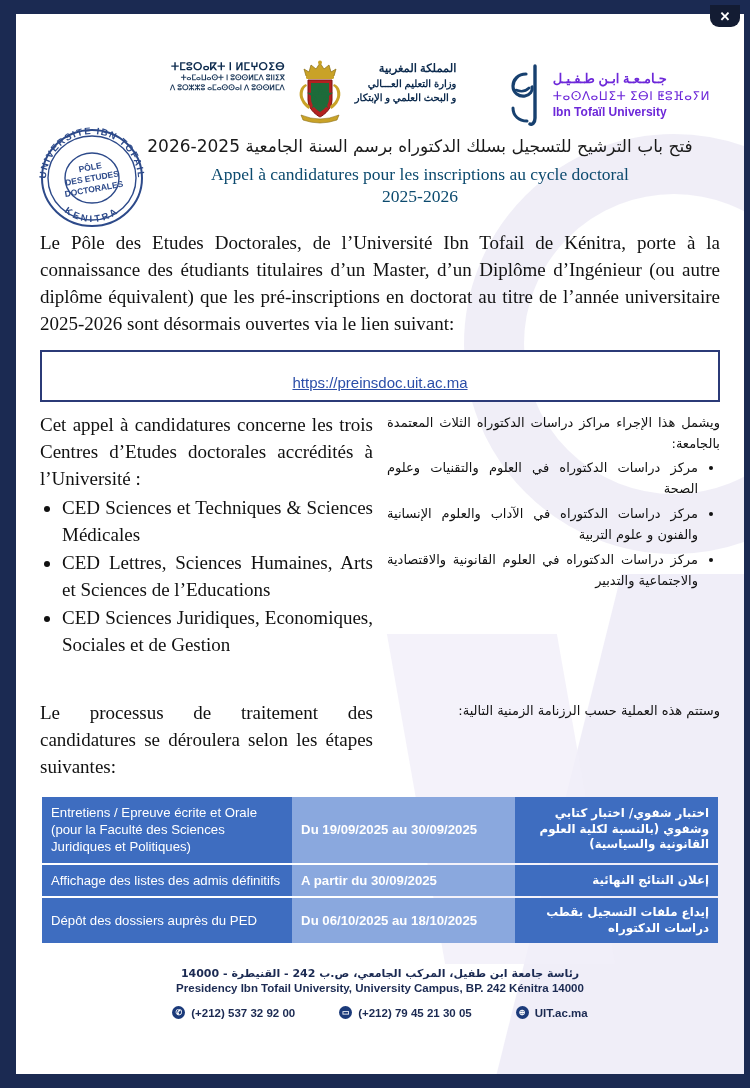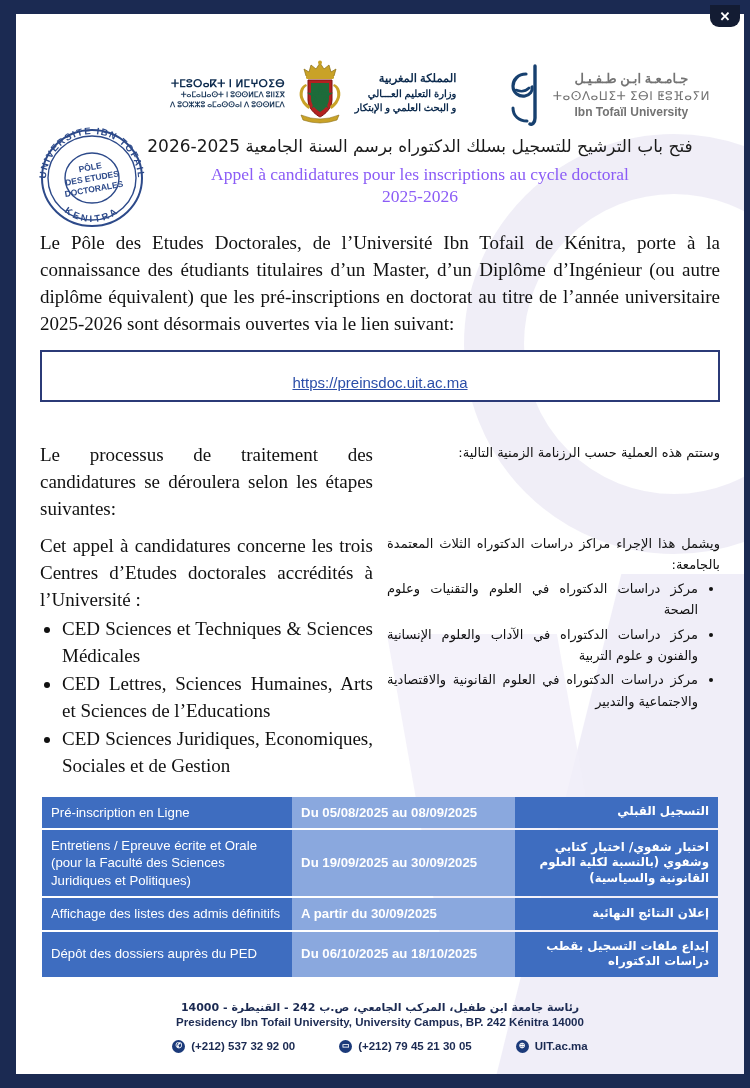--- a/index.html
+++ b/index.html
@@ -65,21 +65,21 @@
 
   
   .header {
     position: relative;
     padding: 46px 24px 0 24px;
     display: flex;
     align-items: flex-start;
     justify-content: space-between;
   }
   .ministry {
-    display: flex; align-items: center; gap: 8px;
+    display: flex; align-items: flex-start; gap: 8px;
     margin-left: 130px;
   }
   .min-tif {
     text-align: right;
     color: #0d2b4e;
     line-height: 1.25;
   }
   .min-tif .l1 { font-size: 10.5px; font-weight: bold; letter-spacing: .3px; }
   .min-tif .l2 { font-size: 7.5px; font-weight: bold; opacity: .92; }
   .min-tif .l3 { font-size: 7.5px; font-weight: bold; opacity: .92; }
@@ -97,21 +97,21 @@
     font-weight: bold;
   }
   .min-ar .big { font-size: 11.5px; }
 
   .uni-logo {
     display: flex; align-items: center; gap: 9px;
     margin-top: 4px;
     margin-right: 10px;
   }
   .uni-mark { width: 40px; height: 62px; position: relative; flex: 0 0 40px; }
-  .uni-txt { color: #737373; line-height: 1.35; text-align: center; }
+  .uni-txt { color: #6d28d9; line-height: 1.35; text-align: left; }
   .uni-txt .ar { font-size: 13px; font-weight: bold; letter-spacing: 1px; direction: rtl; }
   .uni-txt .tif { font-size: 12px; font-weight: normal; letter-spacing: .5px; }
   .uni-txt .en { font-size: 12px; font-weight: bold; }
 
   
   .seal {
     position: absolute;
     left: 18px; top: 108px;
     width: 116px; height: 112px;
     z-index: 6;
@@ -122,21 +122,21 @@
   .title-ar {
     direction: rtl;
     font-family: "DejaVu Sans", sans-serif;
     font-size: 17px;
     color: #1a1a1a;
     line-height: 1.5;
   }
   .title-fr {
     font-family: "Liberation Serif", serif;
     font-size: 17.5px;
-    color: #8b5cf6;
+    color: #0c4a6e;
     line-height: 1.3;
     margin-top: 3px;
   }
   .title-fr .yr { display: block; }
 
   
   .cols {
     display: flex;
     gap: 14px;
     padding: 0 24px;
@@ -355,52 +355,47 @@
       </div>
 
       <div class="cols">
         <div class="col-fr">Le Pôle des Etudes Doctorales, de l’Université Ibn Tofail de Kénitra, porte à la connaissance des étudiants titulaires d’un Master, d’un Diplôme d’Ingénieur (ou autre diplôme équivalent) que les pré-inscriptions en doctorat au titre de l’année universitaire 2025-2026 sont désormais ouvertes via le lien suivant:</div>
       </div>
 
       <div class="url-box">
         <a href="#">https://preinsdoc.uit.ac.ma</a>
       </div>
 
-      <div class="cols cols3">
-        <div class="col-fr">Le processus de traitement des candidatures se déroulera selon les étapes suivantes:</div>
-        <div class="col-ar">وستتم هذه العملية حسب الرزنامة الزمنية التالية:</div>
-      </div>
-
       <div class="cols cols2">
         <div class="col-fr">
           <div>Cet appel à candidatures concerne les trois Centres d’Etudes doctorales accrédités à l’Université :</div>
           <ul class="fr-list">
             <li>CED Sciences et Techniques &amp; Sciences Médicales</li>
             <li>CED Lettres, Sciences Humaines, Arts et Sciences de l’Educations</li>
             <li>CED Sciences Juridiques, Economiques, Sociales et de Gestion</li>
           </ul>
         </div>
         <div class="col-ar">
           <div>ويشمل هذا الإجراء مراكز دراسات الدكتوراه الثلاث المعتمدة بالجامعة:</div>
           <ul class="ar-list">
             <li>مركز دراسات الدكتوراه في العلوم والتقنيات وعلوم الصحة</li>
             <li>مركز دراسات الدكتوراه في الآداب والعلوم الإنسانية والفنون و علوم التربية</li>
             <li>مركز دراسات الدكتوراه في العلوم القانونية والاقتصادية والاجتماعية والتدبير</li>
           </ul>
         </div>
       </div>
 
+      <div class="cols cols3">
+        <div class="col-fr">Le processus de traitement des candidatures se déroulera selon les étapes suivantes:</div>
+        <div class="col-ar">وستتم هذه العملية حسب الرزنامة الزمنية التالية:</div>
+      </div>
+
       <div class="table-wrap">
         <table class="sched">
           <tbody>
-            <tr>
-              <td class="c1">Pré-inscription en Ligne</td>
-              <td class="c2">Du 05/08/2025 au 08/09/2025</td>
-              <td class="c3">التسجيل القبلي</td>
-            </tr>
             <tr>
               <td class="c1">Entretiens / Epreuve écrite et Orale (pour la Faculté des Sciences Juridiques et Politiques)</td>
               <td class="c2">Du 19/09/2025 au 30/09/2025</td>
               <td class="c3">اختبار شفوي/ اختبار كتابي وشفوي (بالنسبة لكلية العلوم القانونية والسياسية)</td>
             </tr>
             <tr>
               <td class="c1">Affichage des listes des admis définitifs</td>
               <td class="c2">A partir du 30/09/2025</td>
               <td class="c3">إعلان النتائج النهائية</td>
             </tr>

